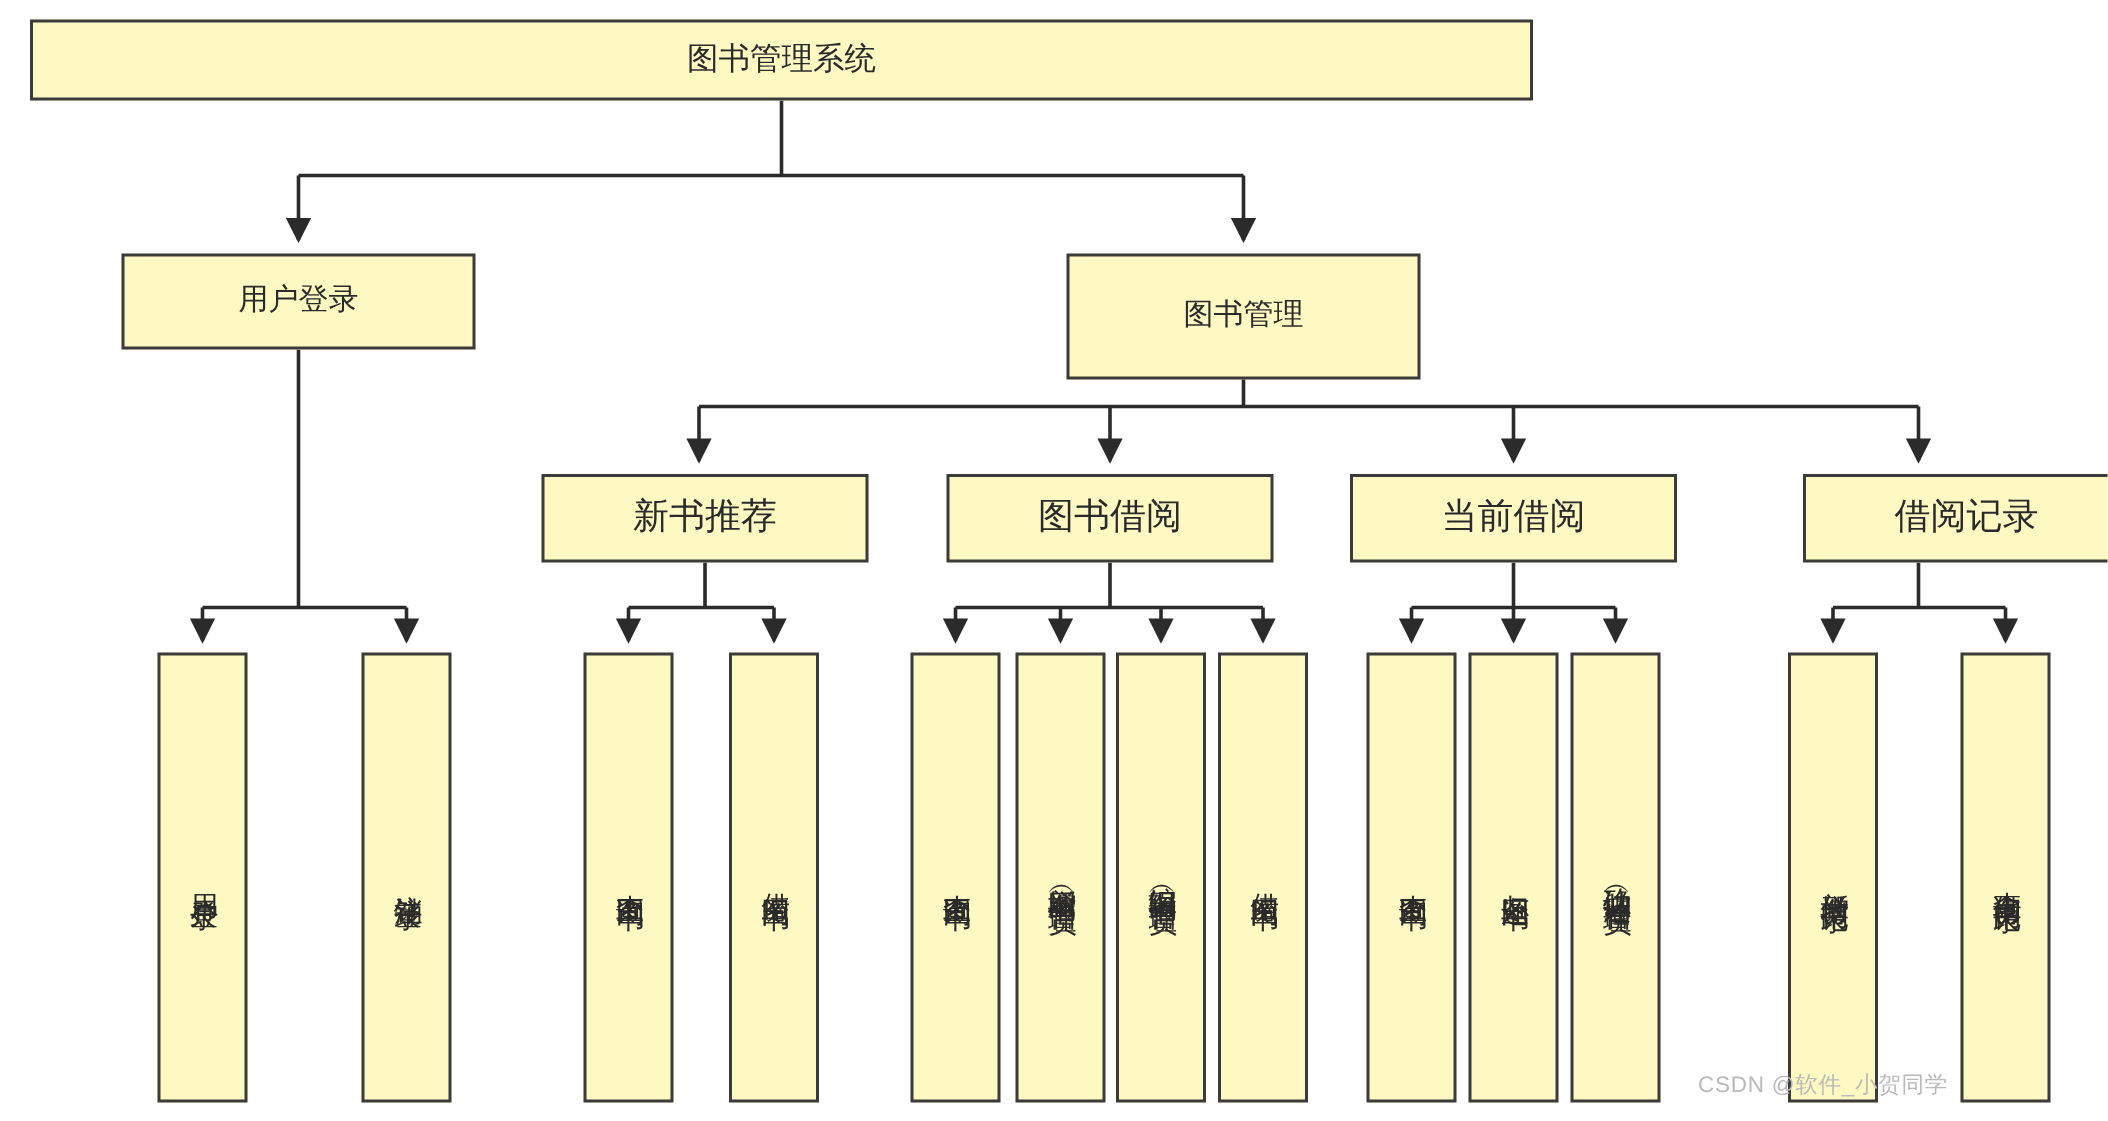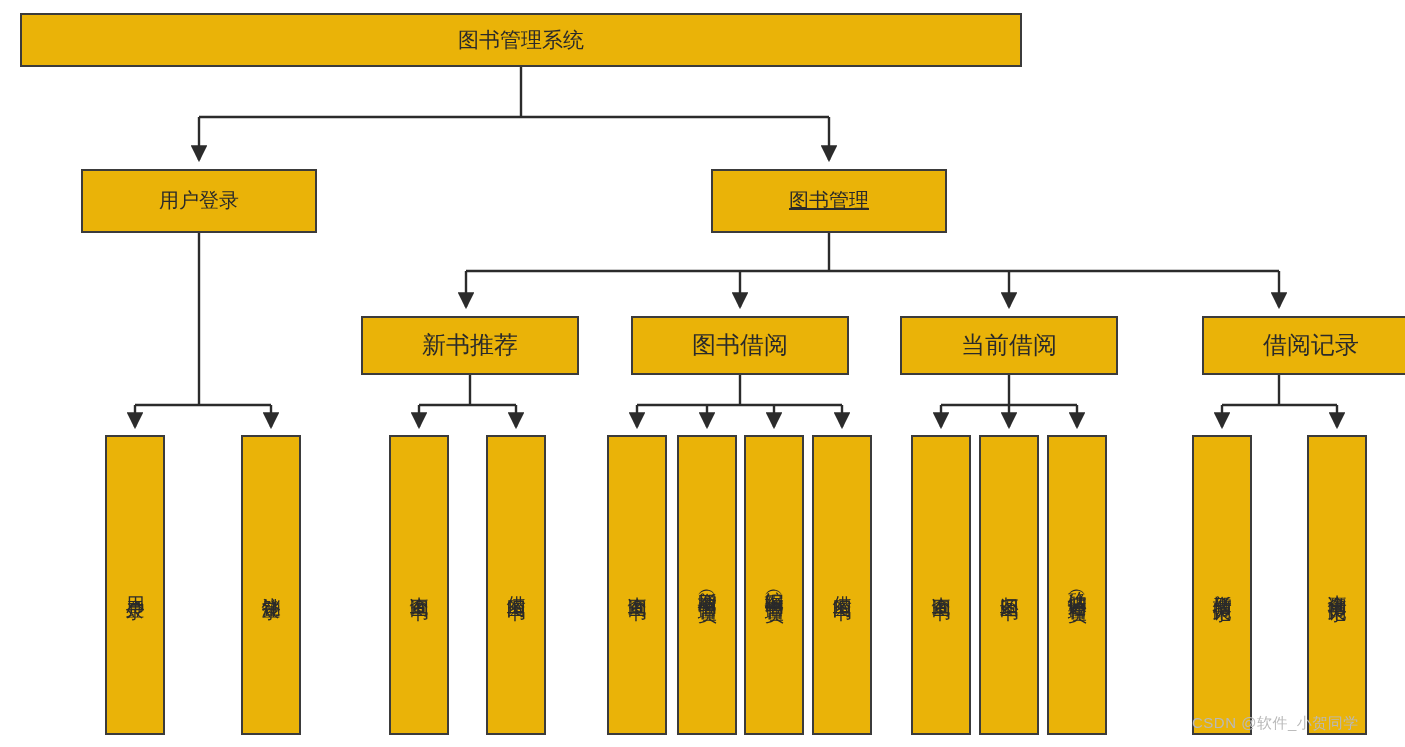--- a/index.html
+++ b/index.html
@@ -16,21 +16,21 @@
     background:#ffffff;
   }
   #edges{
     position:absolute;left:0;top:0;
     width:1405px;height:747px;
     pointer-events:none;
   }
   .node{
     position:absolute;
     box-sizing:border-box;
-    background:#eab308;
+    background:#fef9c3;
     border:2px solid #3b3b3b;
     display:flex;
     align-items:center;
     justify-content:center;
     color:#2a2a2a;
     line-height:1.18;
     text-align:center;
   }
   .node.root{ font-size:21px; }
   .node.lvl2{ font-size:20px; }
@@ -46,21 +46,21 @@
   }
   .node.leaf .vtext{
     writing-mode:vertical-rl;
     text-orientation:upright;
     display:block;
     white-space:normal;
     max-height:100%;
   }
   #watermark{
     position:absolute;
-    left:1192px;top:714px;
+    left:1132px;top:714px;
     font-size:15px;
     color:#b9b9b9;
     white-space:nowrap;
     letter-spacing:0.5px;
   }
 </style>
 </head>
 <body>
 
 <div id="diagram">
@@ -115,21 +115,21 @@
     </g>
   </svg>
 
   <div class="node root" style="left:20px;top:13px;width:1002px;height:54px;">
     <span>图书管理系统</span>
   </div>
 
   <div class="node lvl2" style="left:81px;top:169px;width:236px;height:64px;">
     <span>用户登录</span>
   </div>
-  <div class="node lvl2" style="left:711px;top:169px;width:236px;height:64px;text-decoration:underline;">
+  <div class="node lvl2" style="left:711px;top:169px;width:236px;height:84px;">
     <span>图书管理</span>
   </div>
 
   <div class="node lvl3" style="left:361px;top:316px;width:218px;height:59px;">
     <span>新书推荐</span>
   </div>
   <div class="node lvl3" style="left:900px;top:316px;width:218px;height:59px;">
     <span>当前借阅</span>
   </div>
   <div class="node lvl3" style="left:631px;top:316px;width:218px;height:59px;">

